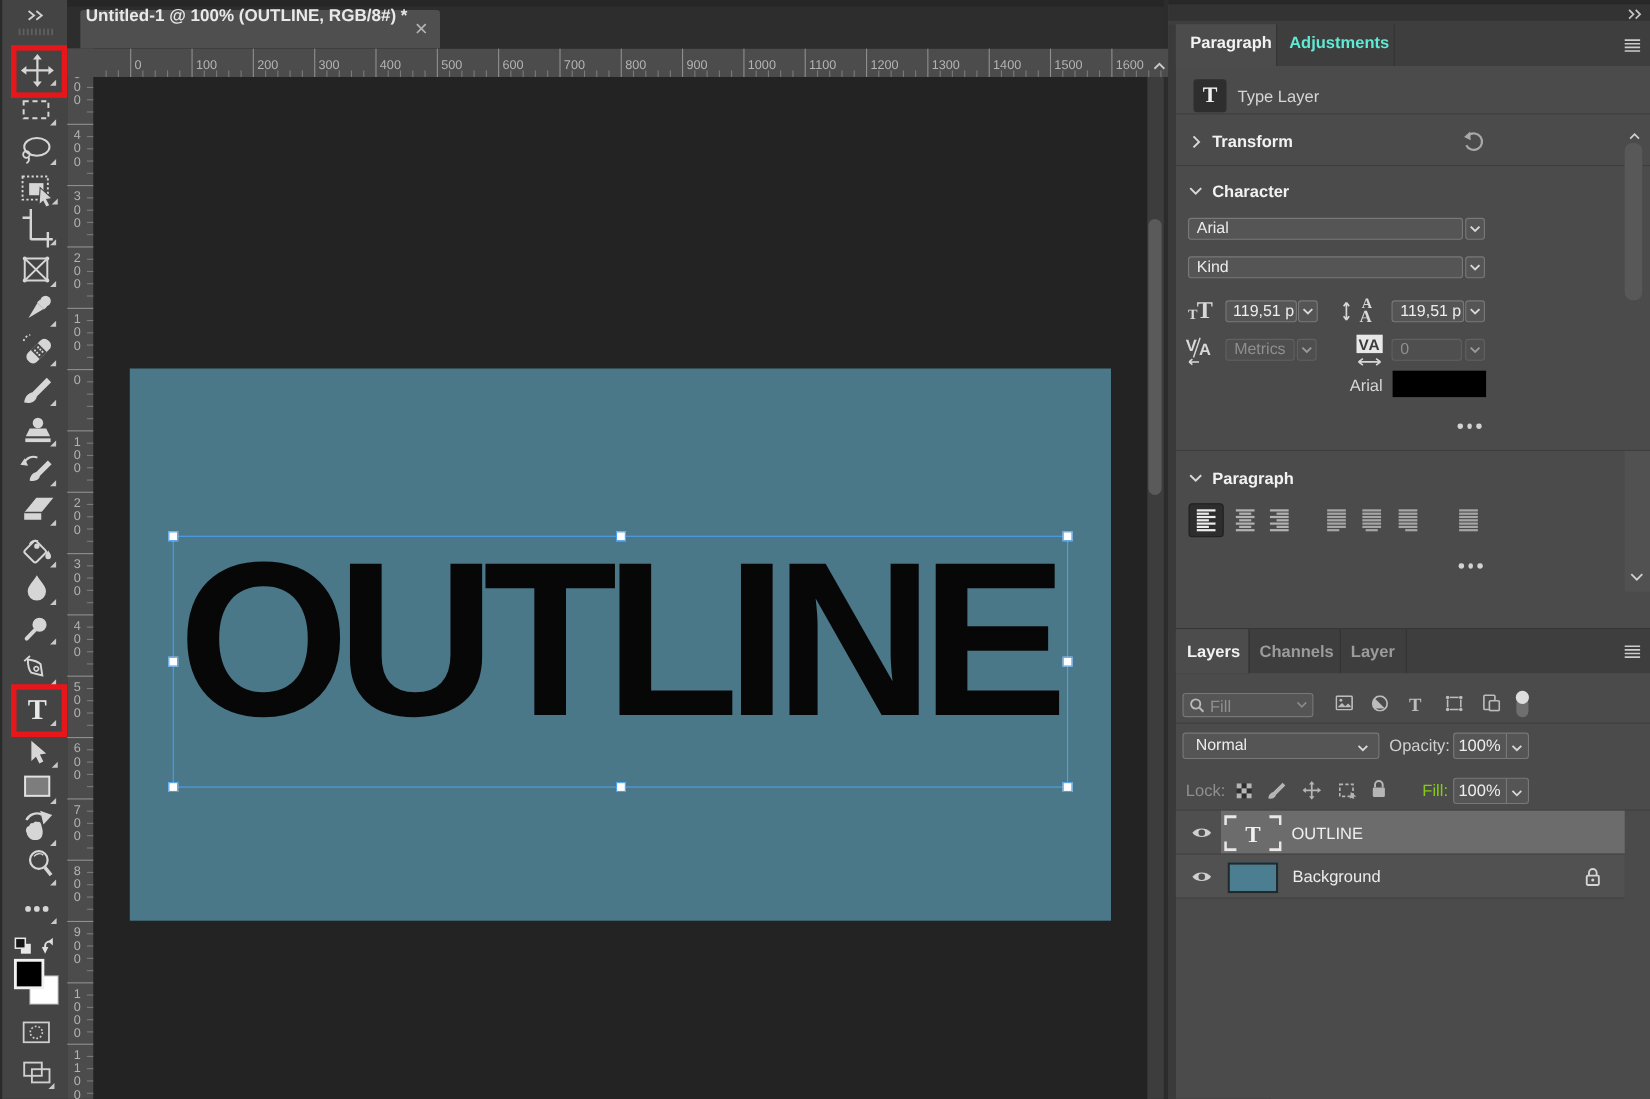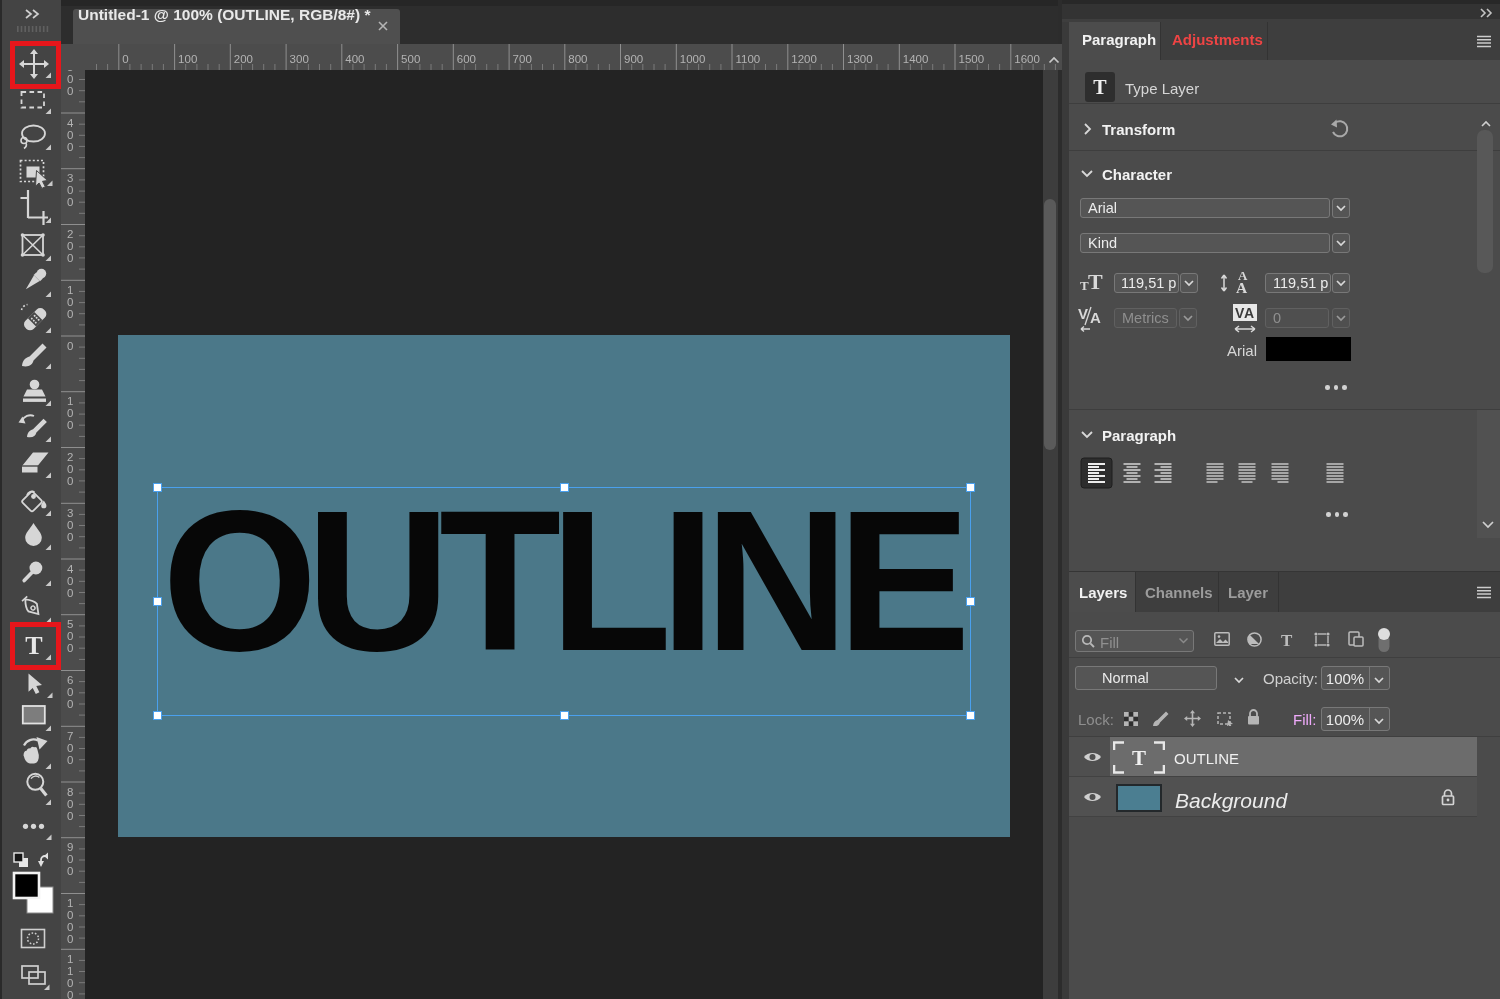--- a/index.html
+++ b/index.html
@@ -421,21 +421,21 @@
 <svg class="a" style="left:1478px;top:7px" width="16" height="12" viewBox="0 0 16 12">
       <path d="M3,2 l4,4 -4,4 M9,2 l4,4 -4,4" stroke="#c4c4c4" stroke-width="1.6" fill="none"></path>
     </svg>
 <div class="a" style="left:1062px;top:22px;width:7px;height:977px;background:#3a3a3a"></div>
 
 <div class="a" style="left:1069px;top:22px;width:431px;height:38px;background:#3e3e3e"></div>
 <div class="a" style="left:1069px;top:22px;width:91px;height:38px;background:#4c4c4c"></div>
 <div class="a" style="left:1160px;top:22px;width:1px;height:38px;background:#333333"></div>
 <div class="a" style="left:1267px;top:22px;width:1px;height:38px;background:#333333"></div>
 <div class="a hdr" style="left:1082px;top:31px">Paragraph</div>
-<div class="a hdr" style="left:1172px;top:31px;color:#ef4444">Adjustments</div>
+<div class="a hdr" style="left:1172px;top:31px;color:#5eead4">Adjustments</div>
 <svg class="a" style="left:1476px;top:35px" width="16" height="13" viewBox="0 0 16 13">
       <path d="M1,1.5 h14 M1,4.8 h14 M1,8.1 h14 M1,11.4 h14" stroke="#cccccc" stroke-width="1.5"></path>
     </svg>
 
 <div class="a" style="left:1085px;top:72px;width:30px;height:30px;background:#2e2e2e;border-radius:3px"></div>
 <div class="a" style="left:1090px;top:77px;color:#f0f0f0;font-size:20px;font-weight:bold;font-family:'Liberation Serif',serif;width:20px;text-align:center;line-height:20px">T</div>
 <div class="a" style="left:1125px;top:80px;color:#d6d6d6;font-size:15px">Type Layer</div>
 <div class="a" style="left:1069px;top:103px;width:431px;height:1px;background:#3e3e3e"></div>
 
 <svg class="a" style="left:1083px;top:122px" width="10" height="14" viewBox="0 0 10 14">
@@ -630,21 +630,21 @@
     </svg>
 <svg class="a" style="left:1348px;top:631px" width="16" height="16" viewBox="0 0 16 16">
       <rect x="1" y="1" width="10" height="13" rx="1" fill="none" stroke="#bcbcbc" stroke-width="1.5"></rect>
       <rect x="6" y="6" width="9" height="9" rx="1" fill="#4b4b4b" stroke="#bcbcbc" stroke-width="1.5"></rect>
     </svg>
 <svg class="a" style="left:1375px;top:626px" width="18" height="28" viewBox="0 0 18 28">
       <rect x="3.5" y="8" width="11" height="18" rx="5.5" fill="#6f6f6f"></rect>
       <circle cx="9" cy="8" r="6" fill="#dedede"></circle>
     </svg>
 <div class="a" style="left:1069px;top:657px;width:431px;height:1px;background:#3f3f3f"></div>
-<div class="fld" style="left:1075px;top:666px;width:142px;height:24px;line-height:22px;padding-left:26px">Normal</div>
+<div class="fld" style="left:1075px;top:666px;width:179px;height:24px;line-height:22px;padding-left:11px">Normal</div>
 <svg class="a" style="left:1233px;top:676px" width="12" height="9" viewBox="0 0 12 9">
       <path d="M2,2 l4,4 4,-4" stroke="#d8d8d8" stroke-width="1.7" fill="none"></path>
     </svg>
 <div class="a" style="left:1263px;top:670px;color:#d0d0d0;font-size:15px">Opacity:</div>
 <div class="fld" style="left:1321px;top:666px;width:69px;height:24px"></div>
 <div class="a" style="left:1369px;top:667px;width:1px;height:22px;background:#787878"></div>
 <div class="a" style="left:1321px;top:670px;width:48px;text-align:center;color:#ececec;font-size:15px">100%</div>
 <svg class="a" style="left:1373px;top:676px" width="12" height="9" viewBox="0 0 12 9">
       <path d="M2,2 l4,4 4,-4" stroke="#d8d8d8" stroke-width="1.7" fill="none"></path>
     </svg>
@@ -665,21 +665,21 @@
       <path d="M8.5,0 l-2.5,3.2 h5 z M8.5,17 l-2.5,-3.2 h5 z M0,8.5 l3.2,-2.5 v5 z M17,8.5 l-3.2,-2.5 v5 z" fill="#b5b5b5"></path>
     </svg>
 <svg class="a" style="left:1216px;top:711px" width="18" height="15" viewBox="0 0 18 15">
       <rect x="2" y="2" width="12" height="11" fill="none" stroke="#b5b5b5" stroke-width="1.5" stroke-dasharray="3,2"></rect>
       <path d="M12,9 l5,4 -2.5,0.3 1.3,2.7 -1.8,0.8 -1.3,-2.7 -1.7,1.9 z" fill="#b5b5b5"></path>
     </svg>
 <svg class="a" style="left:1246px;top:708px" width="15" height="18" viewBox="0 0 15 18">
       <path d="M4,8 V5.5 a3.5,3.5 0 0 1 7,0 V8" fill="none" stroke="#b5b5b5" stroke-width="1.8"></path>
       <rect x="2" y="8" width="11" height="8.5" rx="1" fill="#b5b5b5"></rect>
     </svg>
-<div class="a" style="left:1293px;top:711px;color:#f0abfc;font-size:15px">Fill:</div>
+<div class="a" style="left:1293px;top:711px;color:#84cc16;font-size:15px">Fill:</div>
 <div class="fld" style="left:1321px;top:707px;width:69px;height:24px"></div>
 <div class="a" style="left:1369px;top:708px;width:1px;height:22px;background:#787878"></div>
 <div class="a" style="left:1321px;top:711px;width:48px;text-align:center;color:#ececec;font-size:15px">100%</div>
 <svg class="a" style="left:1373px;top:717px" width="12" height="9" viewBox="0 0 12 9">
       <path d="M2,2 l4,4 4,-4" stroke="#d8d8d8" stroke-width="1.7" fill="none"></path>
     </svg>
 <div class="a" style="left:1069px;top:736px;width:431px;height:1px;background:#3f3f3f"></div>
 <div class="a" style="left:1069px;top:737px;width:408px;height:39px;background:#4f4f4f"></div>
 <div class="a" style="left:1110px;top:737px;width:367px;height:39px;background:#6c6c6c"></div>
 <svg class="a" style="left:1083px;top:750px" width="19" height="14" viewBox="0 0 19 14">
@@ -691,20 +691,20 @@
 <text x="26" y="24" text-anchor="middle" font-family="Liberation Serif" font-weight="bold" font-size="21" fill="#f0f0f0">T</text>
     </svg>
 <div class="a" style="left:1174px;top:750px;color:#f0f0f0;font-size:15px">OUTLINE</div>
 <div class="a" style="left:1069px;top:776px;width:408px;height:1px;background:#424242"></div>
 <div class="a" style="left:1069px;top:777px;width:408px;height:39px;background:#515151"></div>
 <svg class="a" style="left:1083px;top:790px" width="19" height="14" viewBox="0 0 19 14">
       <path d="M1,7 C4.5,1.8 14.5,1.8 18,7 C14.5,12.2 4.5,12.2 1,7 z" fill="#cfcfcf"></path>
       <circle cx="9.5" cy="7" r="3" fill="#4f4f4f"></circle>
     </svg>
 <div class="a" style="left:1116px;top:784px;width:46px;height:28px;background:#4b7e91;border:2px solid #23282b"></div>
-<div class="a" style="left:1175px;top:789px;color:#ececec;font-size:21px;font-style:italic">Background</div>
+<div class="a" style="left:1175px;top:789px;color:#ececec;font-size:15px;">Background</div>
 <svg class="a" style="left:1440px;top:788px" width="16" height="18" viewBox="0 0 16 18">
       <path d="M4.5,8 V5.5 a3.5,3.5 0 0 1 7,0 V8" fill="none" stroke="#d4d4d4" stroke-width="1.7"></path>
       <rect x="2.5" y="8" width="11" height="8.5" rx="1" fill="none" stroke="#d4d4d4" stroke-width="1.7"></rect>
       <circle cx="8" cy="12" r="1.4" fill="#d4d4d4"></circle>
     </svg>
 <div class="a" style="left:1069px;top:816px;width:408px;height:1px;background:#424242"></div>
 </div>
 
 </body></html>

